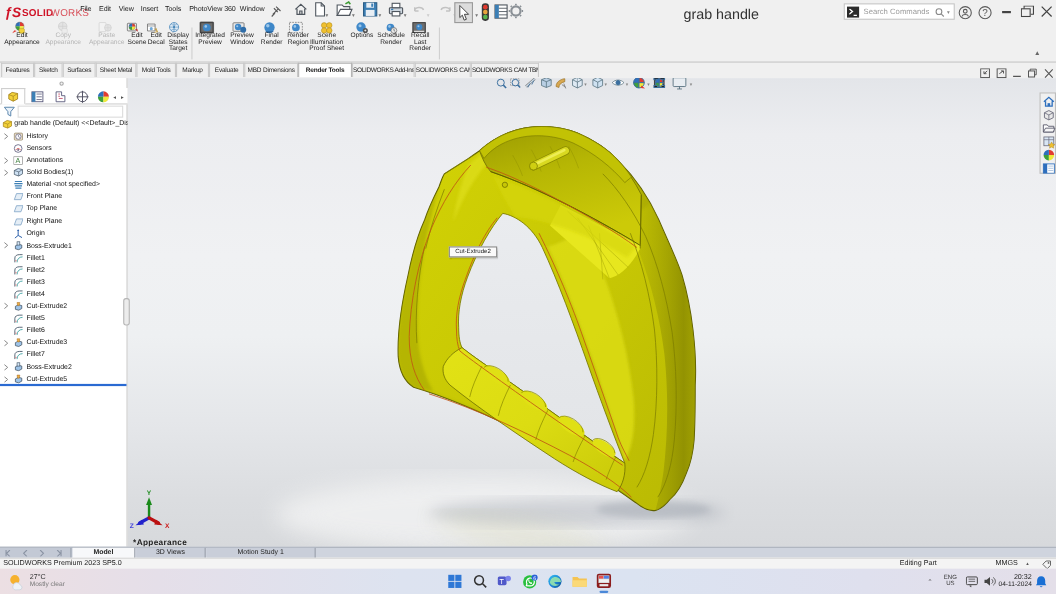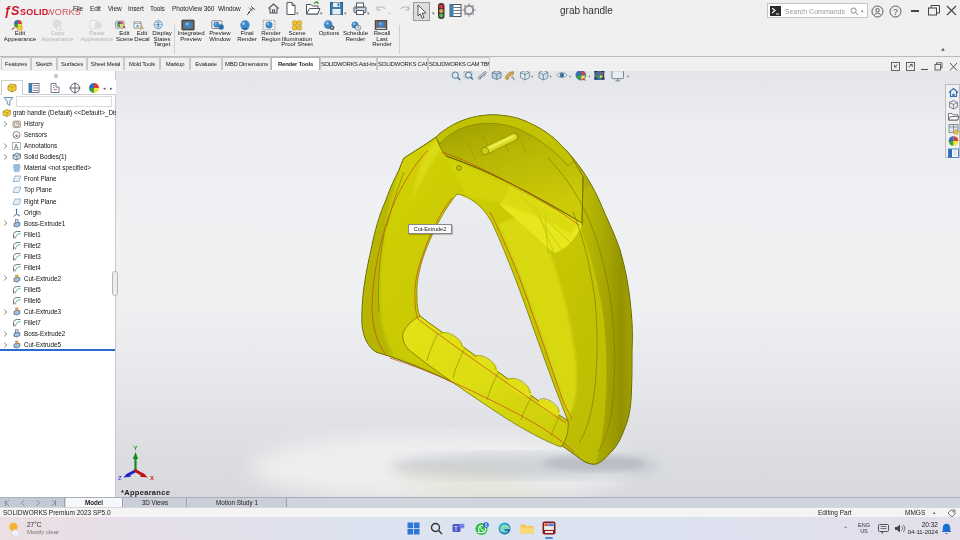--- a/index.html
+++ b/index.html
@@ -132,21 +132,21 @@
             <line x1="10.82" y1="10.82" x2="11.67" y2="11.67"></line>
             <line x1="7.00" y1="12.40" x2="7.00" y2="13.60"></line>
             <line x1="3.18" y1="10.82" x2="2.33" y2="11.67"></line>
             <line x1="1.60" y1="7.00" x2="0.40" y2="7.00"></line>
             <line x1="3.18" y1="3.18" x2="2.33" y2="2.33"></line>
             <line x1="7.00" y1="1.60" x2="7.00" y2="0.40"></line>
             <line x1="10.82" y1="3.18" x2="11.67" y2="2.33"></line>
           </g>
         </svg>
       </div>
-<div class="abs" style="left:560px;top:5px;width:130px;text-align:left;font-size:10px;color:#333;">grab handle</div>
+<div class="abs" style="left:560px;top:5px;width:130px;text-align:right;font-size:13px;color:#333;">grab handle</div>
 <div class="abs" style="left:767px;top:3px;width:101px;height:15px;background:#fff;border:1px solid #c4c4c4;">
 <div class="abs" style="left:2px;top:2px;width:11px;height:10px;background:#2b2b2b;"></div>
 <svg class="abs" style="left:3.5px;top:4px;" width="8" height="7">
           <path d="M0,0 L3,2.5 L0,5" stroke="#fff" stroke-width="1.2" fill="none"></path>
           <line x1="4" y1="6" x2="7" y2="6" stroke="#fff" stroke-width="1"></line>
         </svg>
 <div class="abs" style="left:17px;top:3.5px;font-size:7px;color:#9a9a9a;">Search Commands</div>
 <svg class="abs" style="left:82px;top:3px;" width="9" height="9">
           <circle cx="3.6" cy="3.6" r="2.6" fill="none" stroke="#8a8a8a" stroke-width="1"></circle>
           <line x1="5.6" y1="5.6" x2="8" y2="8" stroke="#8a8a8a" stroke-width="1"></line>

